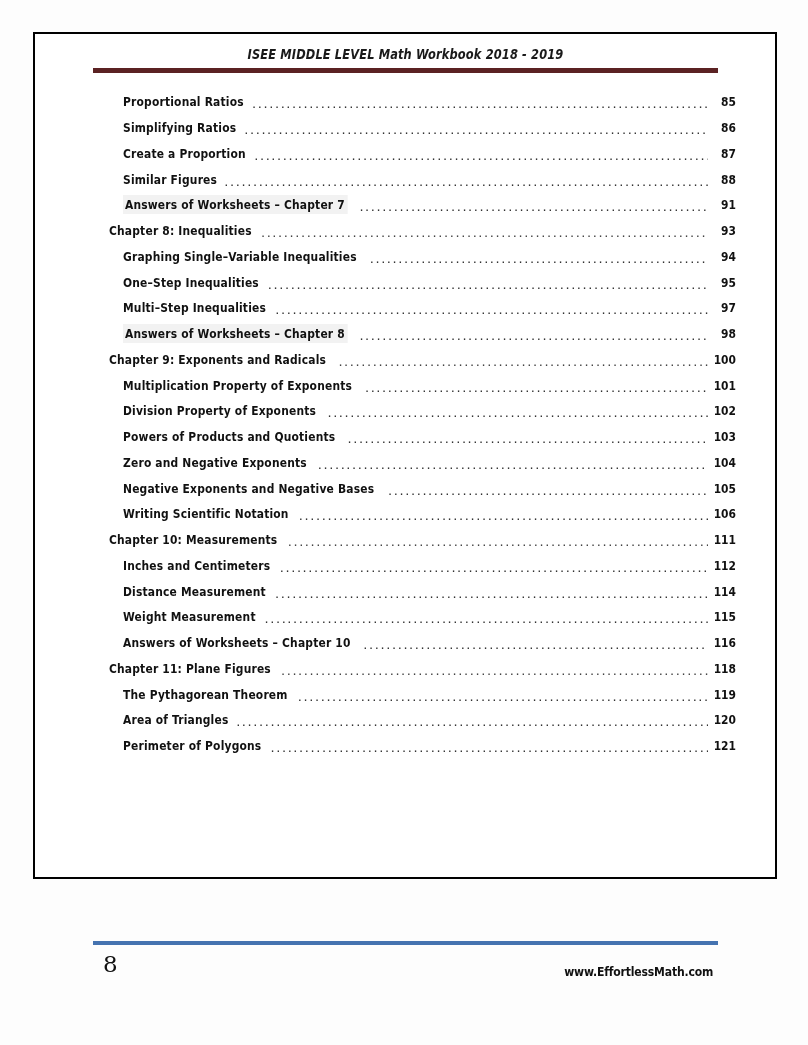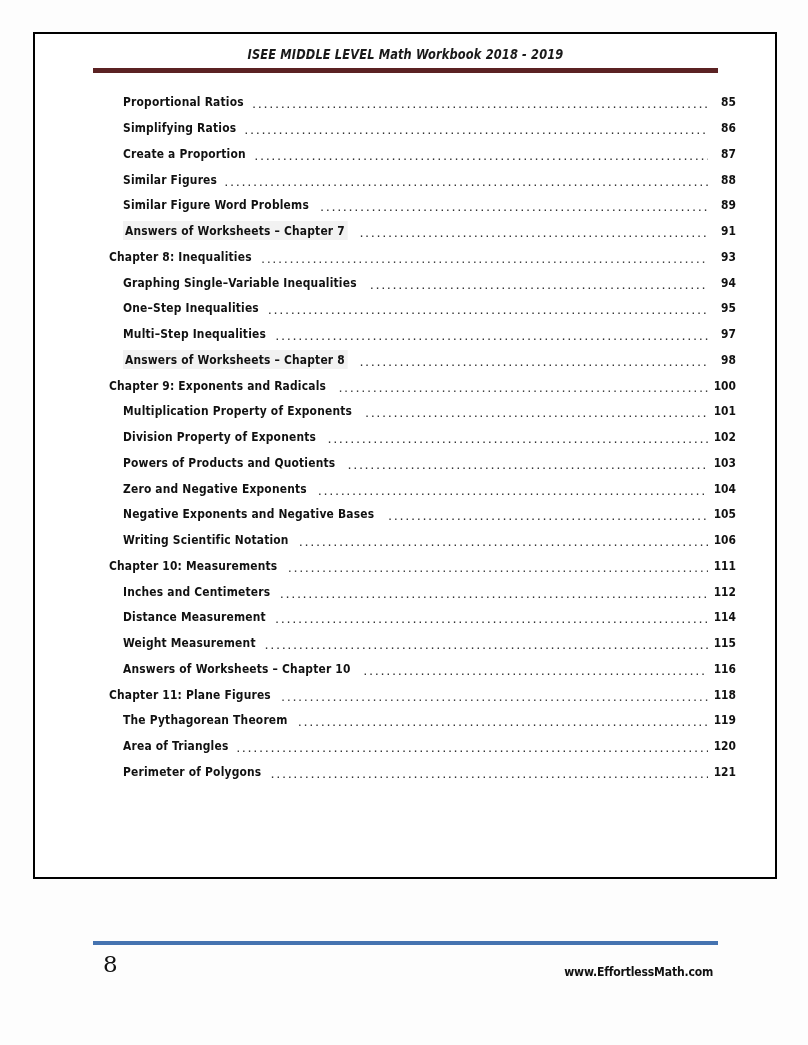--- a/index.html
+++ b/index.html
@@ -210,25 +210,20 @@
         <div class="toc-row level-entry">
           <span class="label">Create a Proportion</span>
           <span class="leader"></span>
           <span class="pageno">87</span>
         </div>
         <div class="toc-row level-entry">
           <span class="label">Similar Figures</span>
           <span class="leader"></span>
           <span class="pageno">88</span>
         </div>
-        <div class="toc-row level-entry">
-          <span class="label">Similar Figure Word Problems</span>
-          <span class="leader"></span>
-          <span class="pageno">89</span>
-        </div>
         <div class="toc-row level-entry is-highlighted">
           <span class="label">Answers of Worksheets – Chapter 7</span>
           <span class="leader"></span>
           <span class="pageno">91</span>
         </div>
         <div class="toc-row level-chapter">
           <span class="label">Chapter 8: Inequalities</span>
           <span class="leader"></span>
           <span class="pageno">93</span>
         </div>

